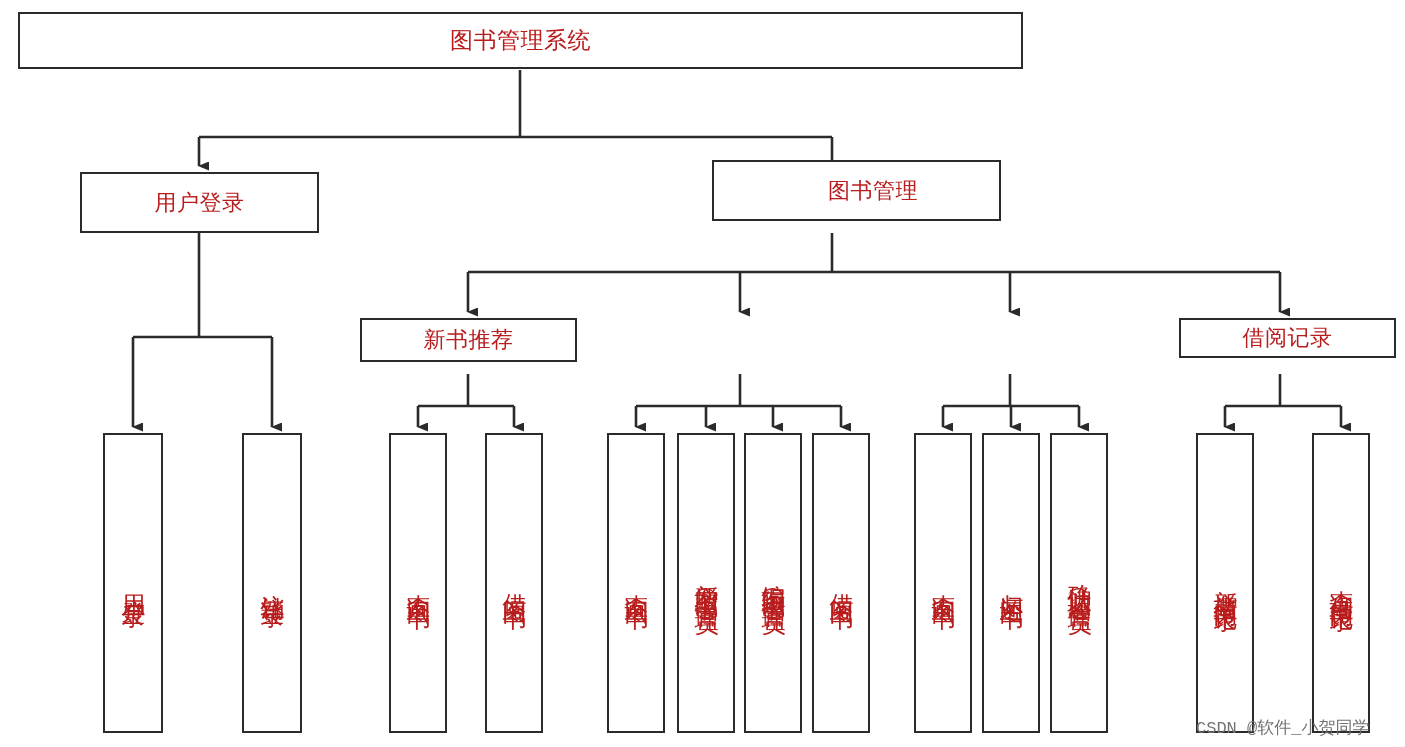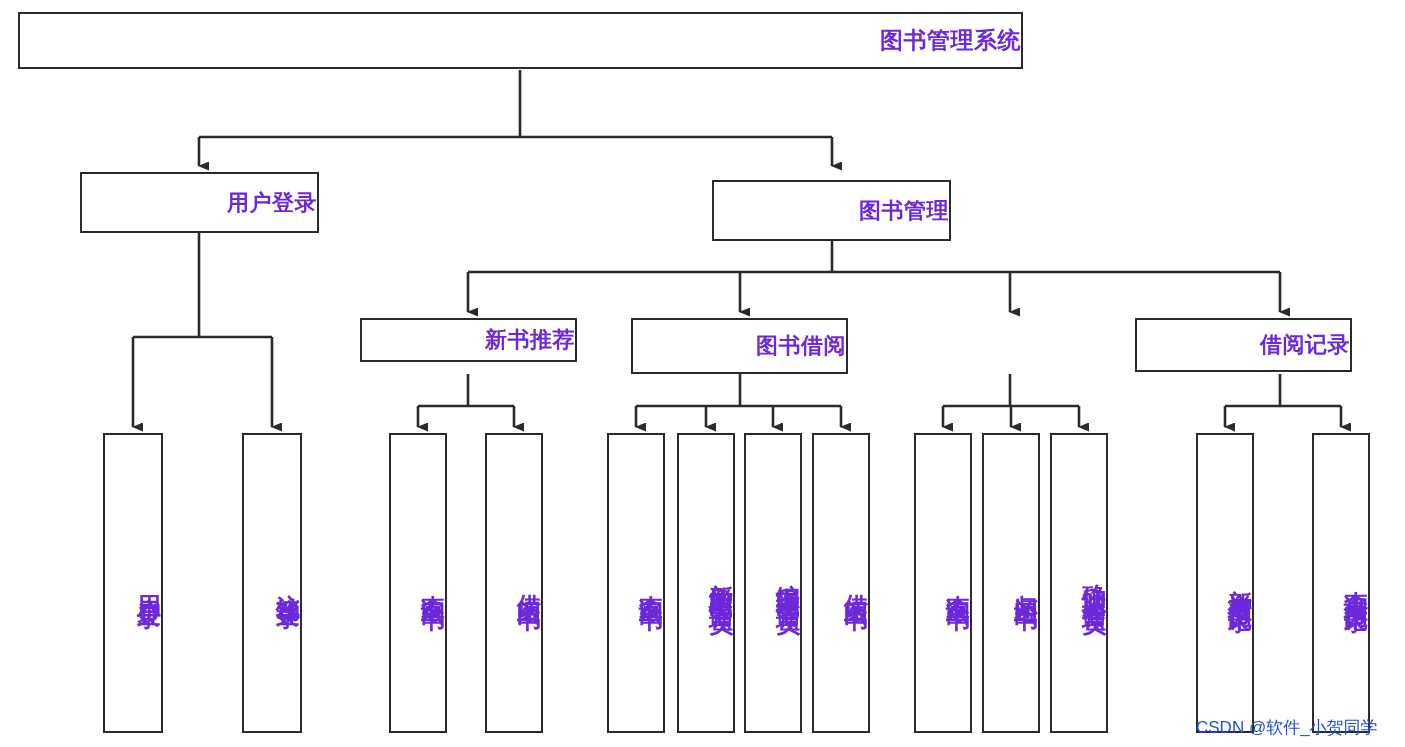--- a/index.html
+++ b/index.html
@@ -25,24 +25,23 @@
     width: 1405px;
     height: 747px;
   }
   .node {
     position: absolute;
     box-sizing: border-box;
     border: 2px solid #2b2b2b;
     background: #ffffff;
     display: flex;
     align-items: center;
-    justify-content: flex-end;
-    color: #6d28d9;
+    justify-content: center;
+    color: #b91c1c;
     z-index: 2;
-    font-weight: bold;
   }
   .node .label {
     display: block;
     text-align: center;
     line-height: 1.18;
     white-space: nowrap;
   }
   
   .node.horiz .label {
     font-size: 22px;
@@ -55,25 +54,25 @@
   .node.vert .label {
     writing-mode: vertical-rl;
     text-orientation: upright;
     font-size: 24px;
     line-height: 1.05;
     letter-spacing: 4px;
     white-space: nowrap;
   }
   .watermark {
     position: absolute;
-    color: #1d4ed8;
+    color: #737373;
     font-size: 17px;
     white-space: nowrap;
     z-index: 3;
-    font-family: Liberation Sans, sans-serif;
+    font-family: Liberation Mono, monospace;
   }
 </style>
 </head>
 <body>
 
 <div id="canvas">
 
   <svg id="edges" viewBox="0 0 1405 747" xmlns="http://www.w3.org/2000/svg">
     <defs>
       <marker id="arrow" markerWidth="10" markerHeight="12" refX="4.5" refY="10" orient="auto" markerUnits="userSpaceOnUse">
@@ -124,31 +123,28 @@
     </g>
   </svg>
 
   <div class="node horiz root" style="left:18px; top:12px; width:1005px; height:57px;">
     <span class="label">图书管理系统</span>
   </div>
 
   <div class="node horiz" style="left:80px; top:172px; width:239px; height:61px;">
     <span class="label">用户登录</span>
   </div>
-  <div class="node horiz" style="left:712px; top:180px; width:239px; height:61px;padding-left:33px;">
+  <div class="node horiz" style="left:712px; top:160px; width:289px; height:61px;padding-left:33px;">
     <span class="label">图书管理</span>
   </div>
 
   <div class="node horiz" style="left:360px; top:318px; width:217px; height:44px;">
     <span class="label">新书推荐</span>
   </div>
-  <div class="node horiz" style="left:631px; top:318px; width:217px; height:56px;">
-    <span class="label">图书借阅</span>
-  </div>
-  <div class="node horiz" style="left:1135px; top:318px; width:217px; height:54px;">
+  <div class="node horiz" style="left:1179px; top:318px; width:217px; height:40px;">
     <span class="label">借阅记录</span>
   </div>
 
   <div class="node vert" style="left:103px; top:433px; width:60px; height:300px;">
     <span class="label">用户登录</span>
   </div>
   <div class="node vert" style="left:242px; top:433px; width:60px; height:300px;">
     <span class="label">注销登录</span>
   </div>
 

